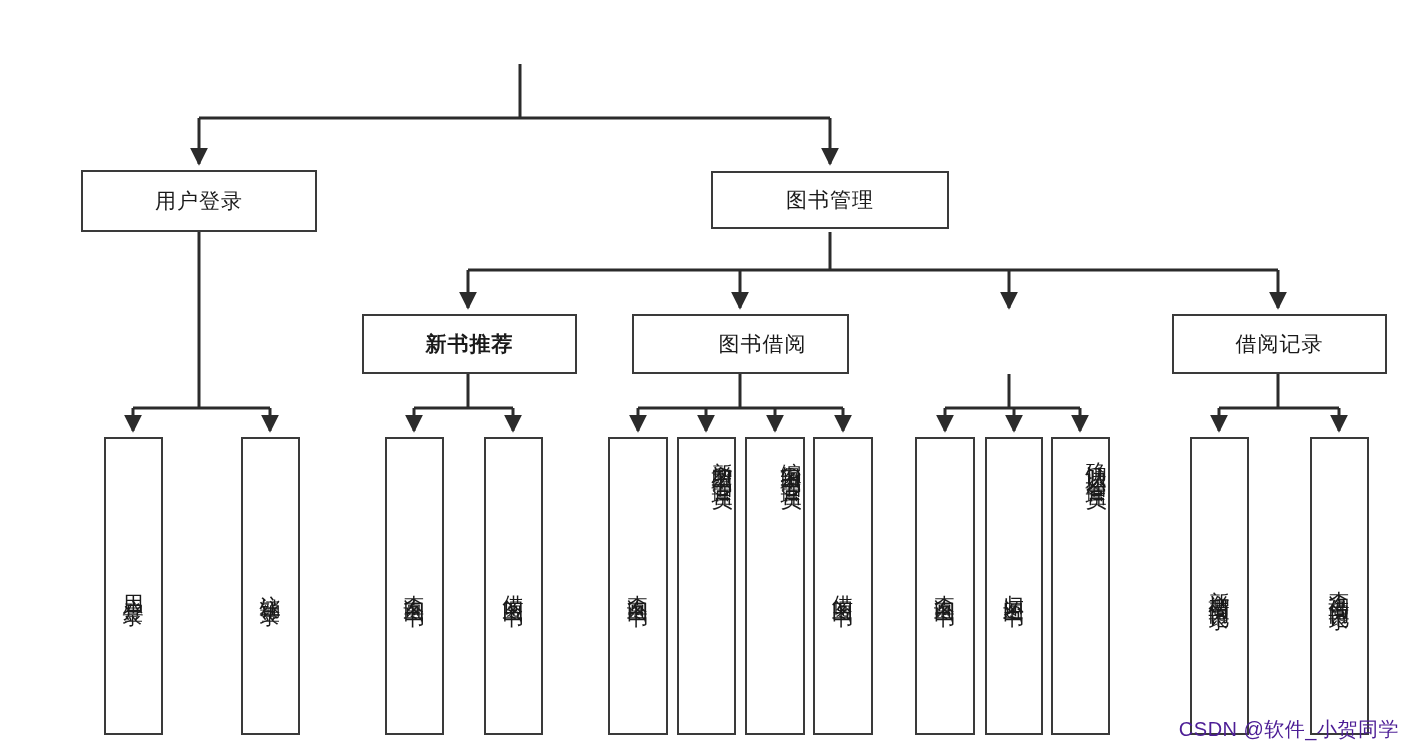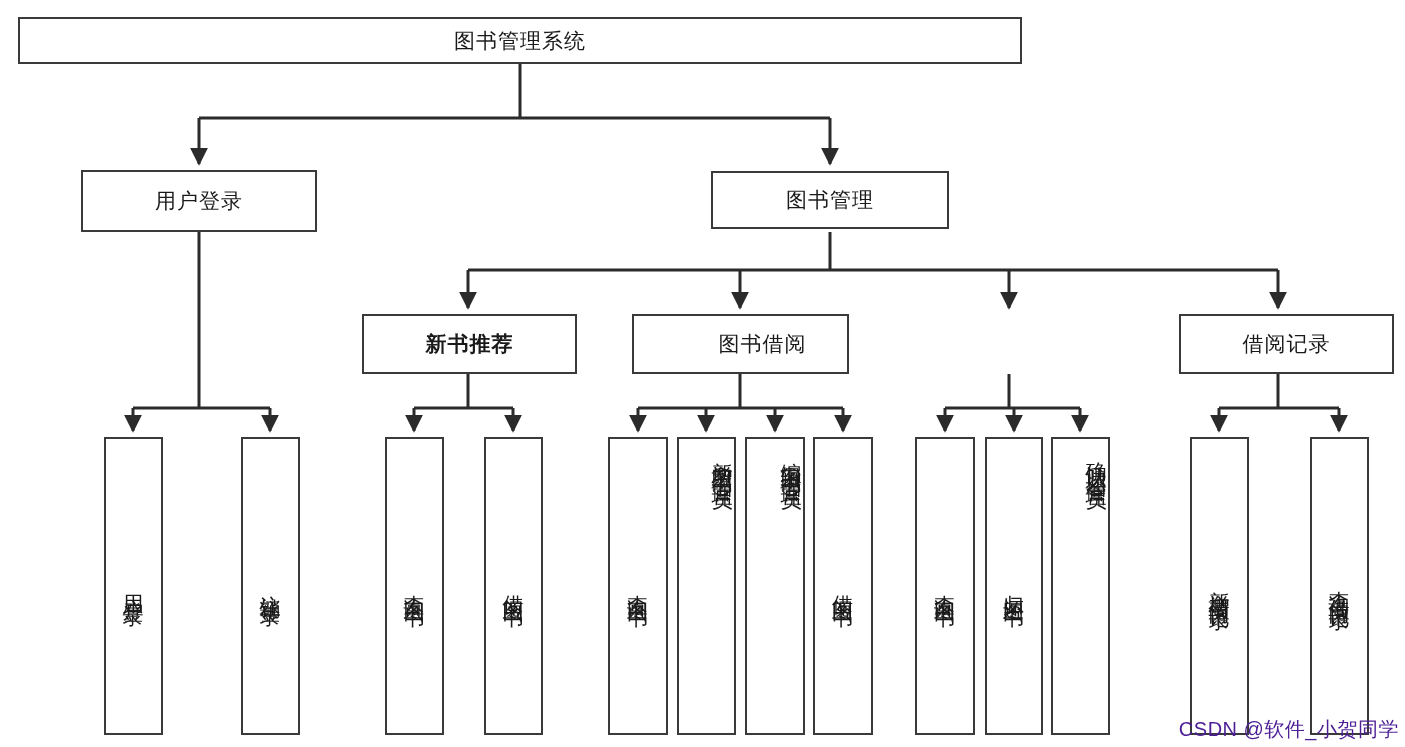--- a/index.html
+++ b/index.html
@@ -110,38 +110,35 @@
       <path d="M 1014 408 L 1014 431" marker-end="url(#arrow)"></path>
       <path d="M 1080 408 L 1080 431" marker-end="url(#arrow)"></path>
 
       <path d="M 1278 374 L 1278 408"></path>
       <path d="M 1219 408 L 1339 408"></path>
       <path d="M 1219 408 L 1219 431" marker-end="url(#arrow)"></path>
       <path d="M 1339 408 L 1339 431" marker-end="url(#arrow)"></path>
     </g>
   </svg>
 
-  <div class="node horiz" style="left:18px; top:17px; width:1004px; height:47px;">
-    <span class="node-label">图书管理系统</span>
-  </div>
 
   <div class="node horiz" style="left:81px; top:170px; width:236px; height:62px;">
     <span class="node-label">用户登录</span>
   </div>
   <div class="node horiz" style="left:711px; top:171px; width:238px; height:58px;">
     <span class="node-label">图书管理</span>
   </div>
 
   <div class="node horiz" style="left:362px; top:314px; width:215px; height:60px;font-weight:bold;">
     <span class="node-label">新书推荐</span>
   </div>
   <div class="node horiz" style="left:632px; top:314px; width:217px; height:60px;padding-left:44px;">
     <span class="node-label">图书借阅</span>
   </div>
-  <div class="node horiz" style="left:1172px; top:314px; width:215px; height:60px;margin-left:7px;">
+  <div class="node horiz" style="left:1172px; top:314px; width:215px; height:60px;">
     <span class="node-label">借阅记录</span>
   </div>
 
   <div class="node vert mid" style="left:104px; top:437px; width:59px; height:298px;">
     <span class="node-label">用户登录</span>
   </div>
   <div class="node vert mid" style="left:241px; top:437px; width:59px; height:298px;">
     <span class="node-label">注销登录</span>
   </div>
 

